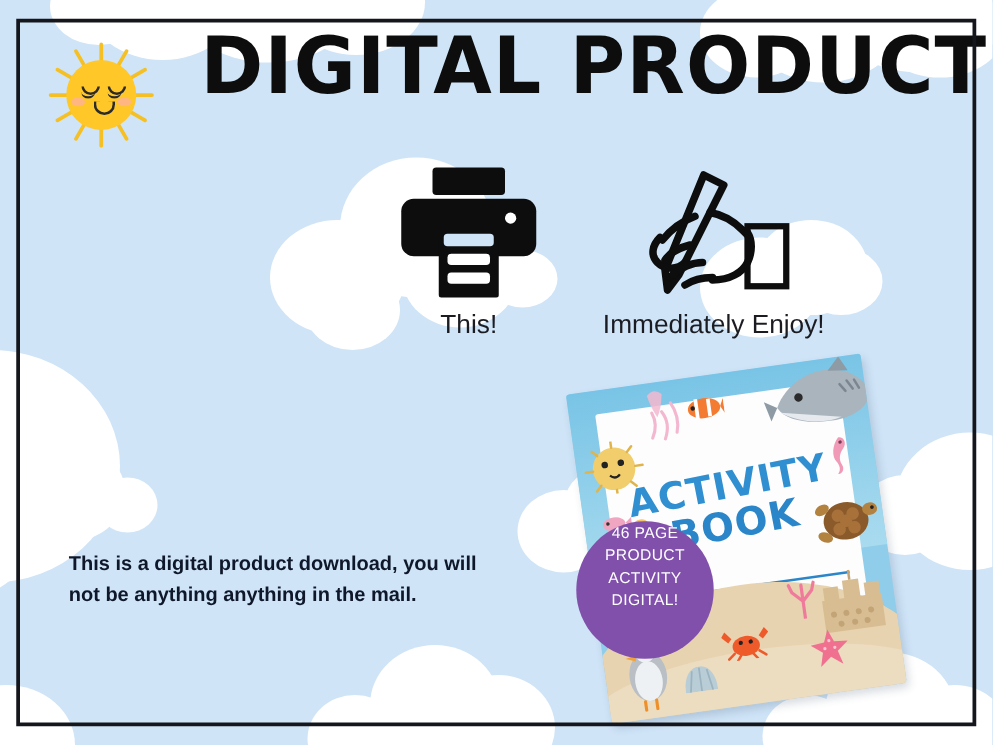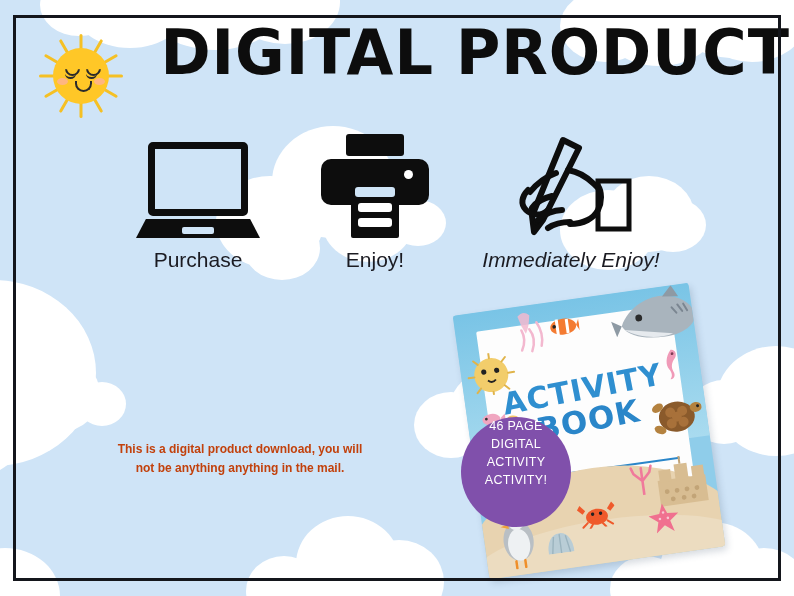--- a/index.html
+++ b/index.html
@@ -54,21 +54,21 @@
   
   .steps{position:absolute;left:0;top:128px;width:794px;height:170px;z-index:5;}
   .step{position:absolute;text-align:center;}
   .step .art{position:relative;height:112px;}
   .step .cap{
     font-family:"Liberation Sans", sans-serif;
     font-size:21px;color:#1b1b22;margin-top:8px;white-space:nowrap;
   }
   .step-purchase{left:108px;top:0;width:180px;}
   .step-print{left:300px;top:0;width:150px;}
-  .step-enjoy{left:455px;top:0;width:232px;font-style:italic;}
+  .step-enjoy{left:455px;top:0;width:232px;}
 
   
   .laptop{position:absolute;left:50%;top:14px;transform:translateX(-50%);width:124px;height:96px;}
   .laptop .screen{position:absolute;left:12px;top:0;width:100px;height:74px;border:7px solid #0d0d0d;border-radius:5px;box-sizing:border-box;background:#cfe4f7;}
   .laptop .base{position:absolute;left:0;bottom:0;width:124px;height:19px;background:#0d0d0d;clip-path:polygon(8% 0,92% 0,100% 100%,0 100%);}
   .laptop .notch{position:absolute;left:46px;bottom:4px;width:32px;height:7px;background:#cfe4f7;border-radius:2px;}
 
   
   .printer{position:absolute;left:50%;top:6px;transform:translateX(-50%);width:108px;height:104px;}
   .printer .top{position:absolute;left:25px;top:0;width:58px;height:22px;background:#0d0d0d;border-radius:3px;}
@@ -79,21 +79,21 @@
   .printer .ln{position:absolute;left:37px;width:34px;height:9px;background:#fff;border-radius:3px;}
   .printer .ln1{top:69px;} .printer .ln2{top:84px;}
 
   
   .hand{position:absolute;left:50%;top:8px;transform:translateX(-50%);width:130px;height:104px;}
   .hand svg{position:absolute;left:0;top:0;}
 
   
   .note{
     position:absolute;left:55px;top:440px;width:370px;z-index:5;
-    text-align:center;font-size:12px;line-height:1.55;color:#c2410c;
+    text-align:left;font-size:16px;line-height:1.55;color:#0f172a;
     font-family:"Liberation Sans", sans-serif;font-weight:bold;
   }
 
   
   .book{
     position:absolute;left:470px;top:298px;width:238px;height:266px;z-index:4;
     transform:rotate(-8deg);
     box-shadow:2px 4px 7px rgba(40,60,90,.18);
     background:#8fcdea;
     border-radius:3px;
@@ -228,44 +228,34 @@
       <div class="eye eyeL"></div>
       <div class="eye eyeR"></div>
       <div class="mouth"></div>
     </div>
   </div>
 
   <div class="title">DIGITAL PRODUCT</div>
 
   <div class="steps">
 
-    <div class="step step-purchase">
-      <div class="art">
-        <div class="laptop">
-          <div class="screen"></div>
-          <div class="base"></div>
-          <div class="notch"></div>
-        </div>
-      </div>
-      <div class="cap">Purchase</div>
-    </div>
 
     <div class="step step-print">
       <div class="art">
         <div class="printer">
           <div class="top"></div>
           <div class="body"></div>
           <div class="led"></div>
           <div class="paper"></div>
           <div class="paperin"></div>
           <div class="ln ln1"></div>
           <div class="ln ln2"></div>
         </div>
       </div>
-      <div class="cap">Enjoy!</div>
+      <div class="cap">This!</div>
     </div>
 
     <div class="step step-enjoy">
       <div class="art">
         <div class="hand">
           <svg width="130" height="104" viewBox="0 0 130 104">
             <g fill="none" stroke="#0d0d0d" stroke-width="6" stroke-linejoin="round" stroke-linecap="round">
 
               <path d="M57 4 L73 12 L37 84 L28 96 L26 80 Z"></path>
               <path d="M30 86 L40 78"></path>
@@ -421,20 +411,20 @@
       <path d="M14 12 L6 14 L14 17z" fill="#f0a33c"></path>
       <g stroke="#ef8f2a" stroke-width="2.5" stroke-linecap="round">
         <path d="M17 50 L17 57 M26 50 L26 57"></path>
       </g>
     </svg>
   </div>
 
   <div class="badge">
     <div class="btxt">
       <div>46 PAGE</div>
-      <div>DIGITAL</div>
+      <div>PRODUCT</div>
       <div>ACTIVITY</div>
-      <div>ACTIVITY!</div>
+      <div>DIGITAL!</div>
     </div>
   </div>
 
   <div class="frame"></div>
 </div>
 
 </body></html>

